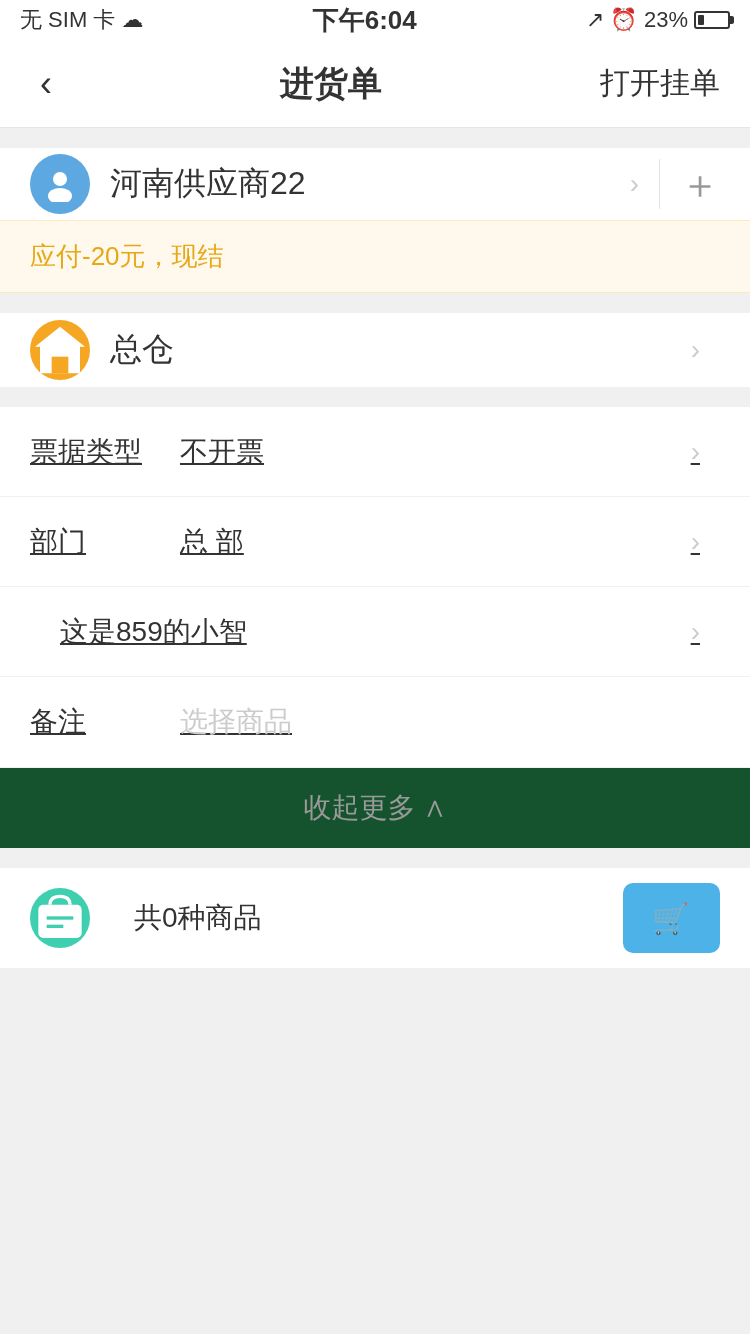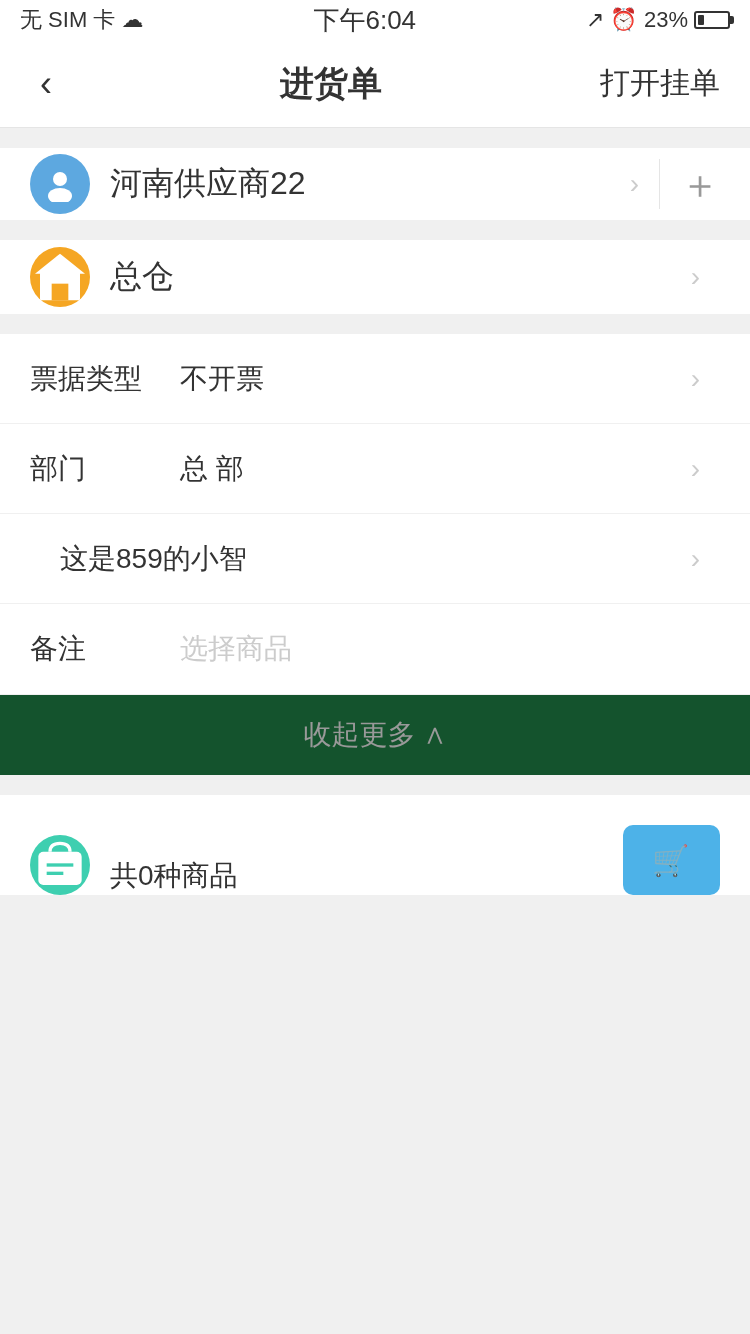--- a/index.html
+++ b/index.html
@@ -19,21 +19,21 @@
       height: 40px;
       background: #fff;
       display: flex;
       align-items: center;
       justify-content: space-between;
       padding: 0 20px;
       font-size: 22px;
       color: #333;
     }
     .status-left { display: flex; align-items: center; gap: 8px; justify-content: flex-end; }
-    .status-center { font-size: 26px; font-weight: 400; }
+    .status-center { font-size: 26px; font-weight: 700; }
     .status-right { display: flex; align-items: center; gap: 6px; font-size: 22px; }
     .battery-icon {
       display: inline-flex; align-items: center;
       border: 2px solid #333; border-radius: 3px;
       width: 36px; height: 18px; padding: 2px; position: relative;
     }
     .battery-icon::after {
       content: ''; position: absolute; right: -6px; top: 50%; transform: translateY(-50%);
       width: 4px; height: 8px; background: #333; border-radius: 0 2px 2px 0;
     }
@@ -150,20 +150,21 @@
     .warehouse-name {
       flex: 1;
       font-size: 32px;
       color: #333;
     }
 
     
     .form-card {
       background: #fff;
       margin-top: 20px;
+      text-decoration: underline;
     }
     .form-row {
       display: flex;
       align-items: center;
       padding: 0 30px;
       height: 90px;
       border-bottom: 1px solid #f0f0f0;
     }
     .form-row:last-child {
       border-bottom: none;
@@ -195,23 +196,24 @@
       color: #999;
       cursor: pointer;
       margin-top: 1px;
     }
 
     
     .bottom-bar {
       background: #fff;
       height: 100px;
       display: flex;
-      align-items: flex-end;
+      align-items: center;
       padding: 0 30px;
       margin-top: 20px;
+      gap: 24px;
     }
     .product-icon {
       width: 60px; height: 60px; border-radius: 50%;
       background: #3ecfb0;
       display: flex; align-items: center; justify-content: center;
       margin-right: 20px; flex-shrink: 0;
     }
     .product-count {
       flex: 1;
       font-size: 28px;
@@ -270,20 +272,21 @@
         <svg viewBox="0 0 36 36" fill="none" xmlns="http://www.w3.org/2000/svg">
           <circle cx="18" cy="13" r="7" fill="white"></circle>
           <ellipse cx="18" cy="30" rx="12" ry="8" fill="white"></ellipse>
         </svg>
       </div>
       <div class="supplier-name">河南供应商22</div>
       <div class="chevron-right">›</div>
       <div class="divider-vertical"></div>
       <div class="add-btn">＋</div>
     </div>
+    <div class="notice-bar">应付-20元，现结</div>
   </div>
 
   <div class="warehouse-row">
     <div class="warehouse-icon">
       <svg viewBox="0 0 36 36" fill="none" xmlns="http://www.w3.org/2000/svg">
         <rect x="6" y="14" width="24" height="18" rx="1" fill="white"></rect>
         <polygon points="3,16 18,4 33,16" fill="white"></polygon>
         <rect x="13" y="22" width="10" height="10" fill="#f5a623"></rect>
       </svg>
     </div>

